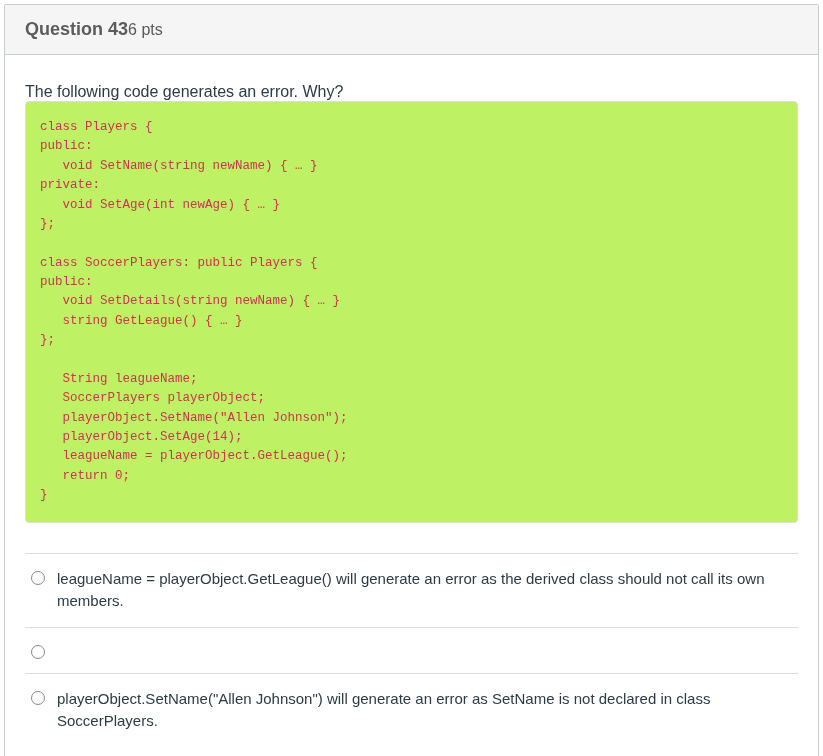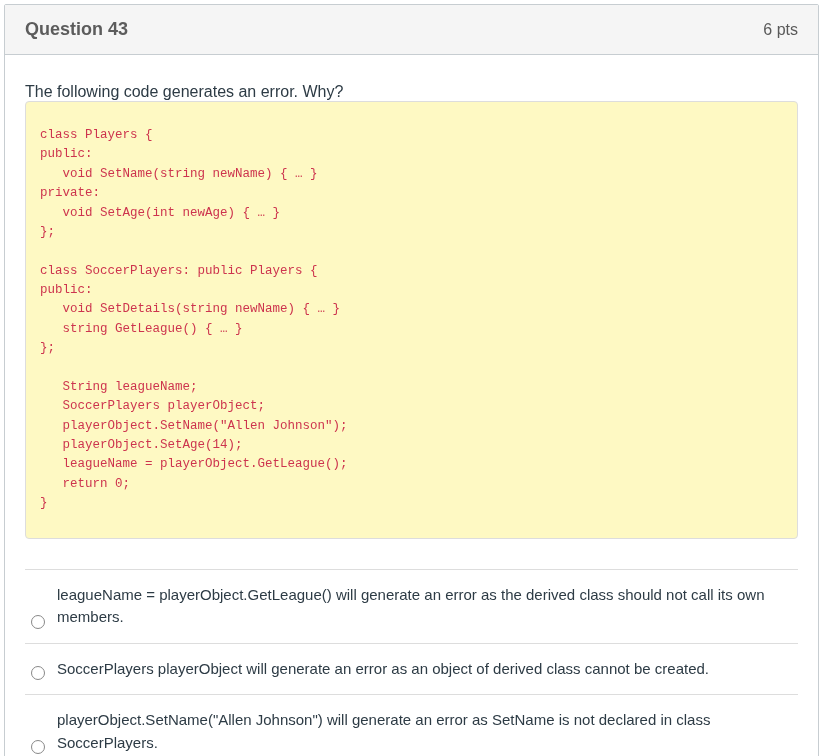--- a/index.html
+++ b/index.html
@@ -10,21 +10,21 @@
     color: #2d3b45;
   }
   .question-card {
     border: 1px solid #c7cdd1;
     border-radius: 2px;
     width: 815px;
     background: #fff;
   }
   .question-header {
     display: flex;
-    justify-content: space-between;
+    justify-content: flex-start;
     align-items: center;
     padding: 14px 20px;
     background: #f5f5f5;
     border-bottom: 1px solid #c7cdd1;
   }
   .question-title {
     font-size: 18px;
     font-weight: 700;
     color: #5c5c5c;
   }
@@ -35,38 +35,38 @@
   }
   .question-body {
     padding: 28px 20px 10px 20px;
   }
   .prompt {
     font-size: 16px;
     font-weight: 400;
     color: #2d3b45;
   }
   .code-block {
-    background: #fef9c3;
+    background: #bef264;
     border: 1px solid #ddd;
     border-radius: 4px;
-    padding: 24px 14px;
+    padding: 16px 14px;
     font-family: Menlo, Monaco, Consolas, "Courier New", monospace;
     font-size: 12.5px;
     line-height: 1.55;
     color: #CD344E;
     white-space: pre;
     overflow-x: auto;
     margin-bottom: 30px;
   }
   .options {
     margin-top: 10px;
   }
   .option {
     display: flex;
-    align-items: flex-end;
+    align-items: flex-start;
     gap: 12px;
     padding: 14px 6px;
     border-top: 1px solid #ddd;
     font-size: 15px;
     color: #2d3b45;
     line-height: 1.5;
   }
   .option:last-child {
     border-bottom: none;
   }
@@ -114,21 +114,20 @@
    leagueName = playerObject.GetLeague();
    return 0;
 }</div>
     <div class="options">
       <div class="option">
         <div class="radio"></div>
         <div class="option-text">leagueName = playerObject.GetLeague() will generate an error as the derived class should not call its own members.</div>
       </div>
       <div class="option">
         <div class="radio"></div>
-        <div class="option-text">SoccerPlayers playerObject will generate an error as an object of derived class cannot be created.</div>
       </div>
       <div class="option">
         <div class="radio"></div>
         <div class="option-text">playerObject.SetName("Allen Johnson") will generate an error as SetName is not declared in class SoccerPlayers.</div>
       </div>
 
     </div>
   </div>
 </div>
 

